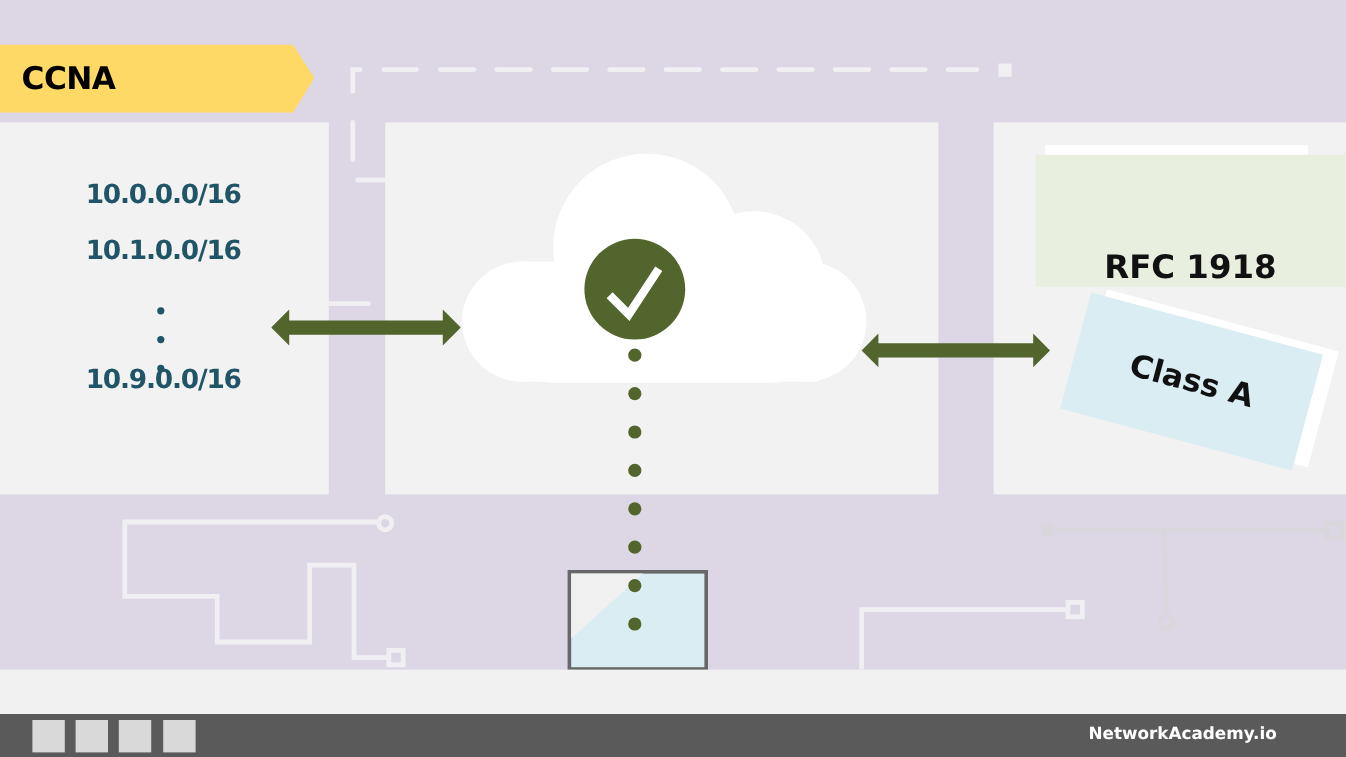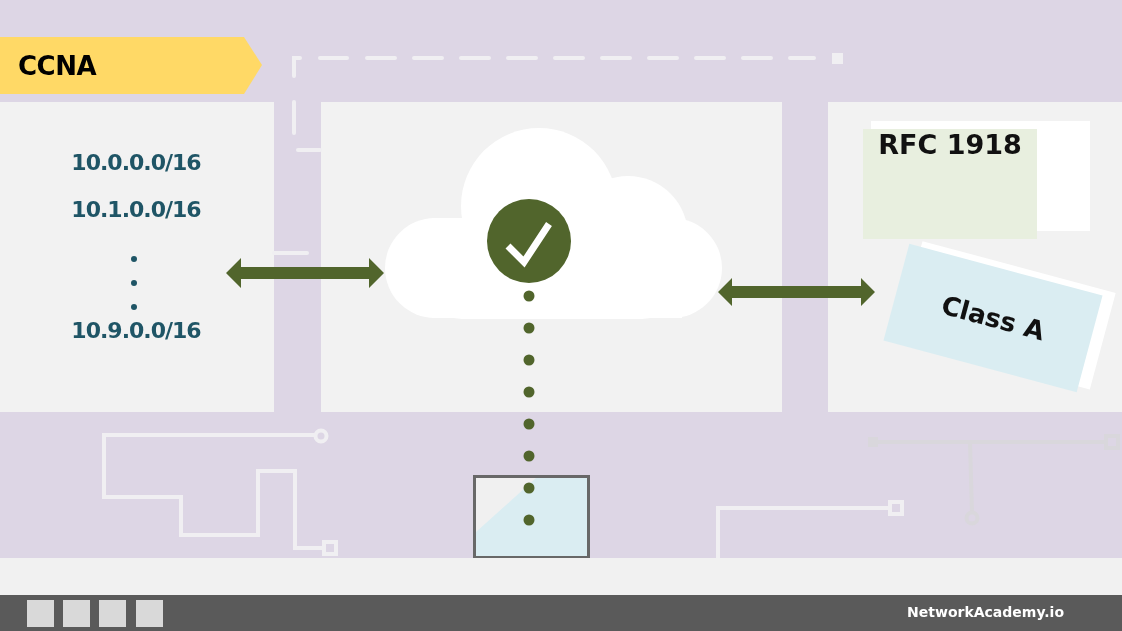--- a/index.html
+++ b/index.html
@@ -4,21 +4,21 @@
 <style>
   html, body { margin: 0; padding: 0; }
   body { width: 1122px; height: 631px; position: relative; overflow: hidden; background: #ddd6e5; font-family: "DejaVu Sans", sans-serif; }
   .abs { position: absolute; }
   .panel { position: absolute; background: #f2f2f2; }
   #banner { left: 0; top: 37px; width: 262px; height: 57px; }
   #banner-text { position: absolute; left: 18px; top: 38px; font-family: "DejaVu Sans", sans-serif; font-weight: bold; font-size: 26px; color: #000; letter-spacing: -0.5px; line-height: 56px; }
   .ip { position: absolute; left: 30px; width: 212px; text-align: center; font-family: "DejaVu Sans", sans-serif; font-weight: bold; font-size: 22px; color: #1f5566; letter-spacing: -1px; }
   .vdot { position: absolute; left: 131px; width: 6px; height: 6px; border-radius: 50%; background: #1f5566; }
   #rfc-card-back { left: 871px; top: 121px; width: 219px; height: 110px; background: #ffffff; }
-  #rfc-card { left: 863px; top: 129px; width: 174px; height: 110px; background: #e8efdf; display: flex; align-items: flex-start; justify-content: center; }
+  #rfc-card { left: 863px; top: 129px; width: 258px; height: 110px; background: #e8efdf; display: flex; align-items: flex-end; justify-content: center; }
   #rfc-text { font-family: "DejaVu Sans", sans-serif; font-weight: bold; font-size: 27px; color: #111; }
   #class-wrap { left: 893px; top: 268px; width: 200px; height: 100px; transform: rotate(15deg); transform-origin: center; }
   #class-back { position: absolute; left: 12px; top: -6px; width: 200px; height: 100px; background: #ffffff; }
   #class-card { position: absolute; left: 0; top: 0; width: 200px; height: 100px; background: #daedf2; display: flex; align-items: center; justify-content: center; }
   #class-text { font-family: "DejaVu Sans", sans-serif; font-weight: bold; font-size: 26px; color: #111; }
   #bottom-strip { left: 0; top: 558px; width: 1122px; height: 37px; background: #f1f1f1; }
   #footer { left: 0; top: 595px; width: 1122px; height: 36px; background: #5a5a5a; }
   .fsq { position: absolute; top: 600px; width: 27px; height: 27px; background: #d9d9d9; }
   #brand { position: absolute; right: 58px; top: 597px; font-family: "DejaVu Sans", sans-serif; font-weight: bold; font-size: 14px; color: #ffffff; line-height: 30px; }
 </style>
@@ -63,21 +63,21 @@
 <svg class="abs" id="banner" width="262" height="57">
   <polygon points="0,0 244,0 262,28 244,57 0,57" fill="#ffd966"></polygon>
 </svg>
 <div id="banner-text">CCNA</div>
 
 <div class="ip" style="top:150px;">10.0.0.0/16</div>
 <div class="ip" style="top:197px;">10.1.0.0/16</div>
 <div class="vdot" style="top:256px;"></div>
 <div class="vdot" style="top:280px;"></div>
 <div class="vdot" style="top:304px;"></div>
-<div class="ip" style="top:318px;text-align:center;">10.9.0.0/16</div>
+<div class="ip" style="top:304px;text-align:center;">10.9.0.0/16</div>
 
 <svg class="abs" style="left:372px;top:128px;" width="360" height="192">
   <g fill="#ffffff">
     <circle cx="167" cy="78" r="78"></circle>
     <circle cx="256" cy="108" r="60"></circle>
     <circle cx="63" cy="140" r="50"></circle>
     <circle cx="300" cy="140" r="50"></circle>
     <rect x="50" y="110" width="260" height="81" rx="40"></rect>
     <rect x="60" y="90" width="250" height="100"></rect>
   </g>

